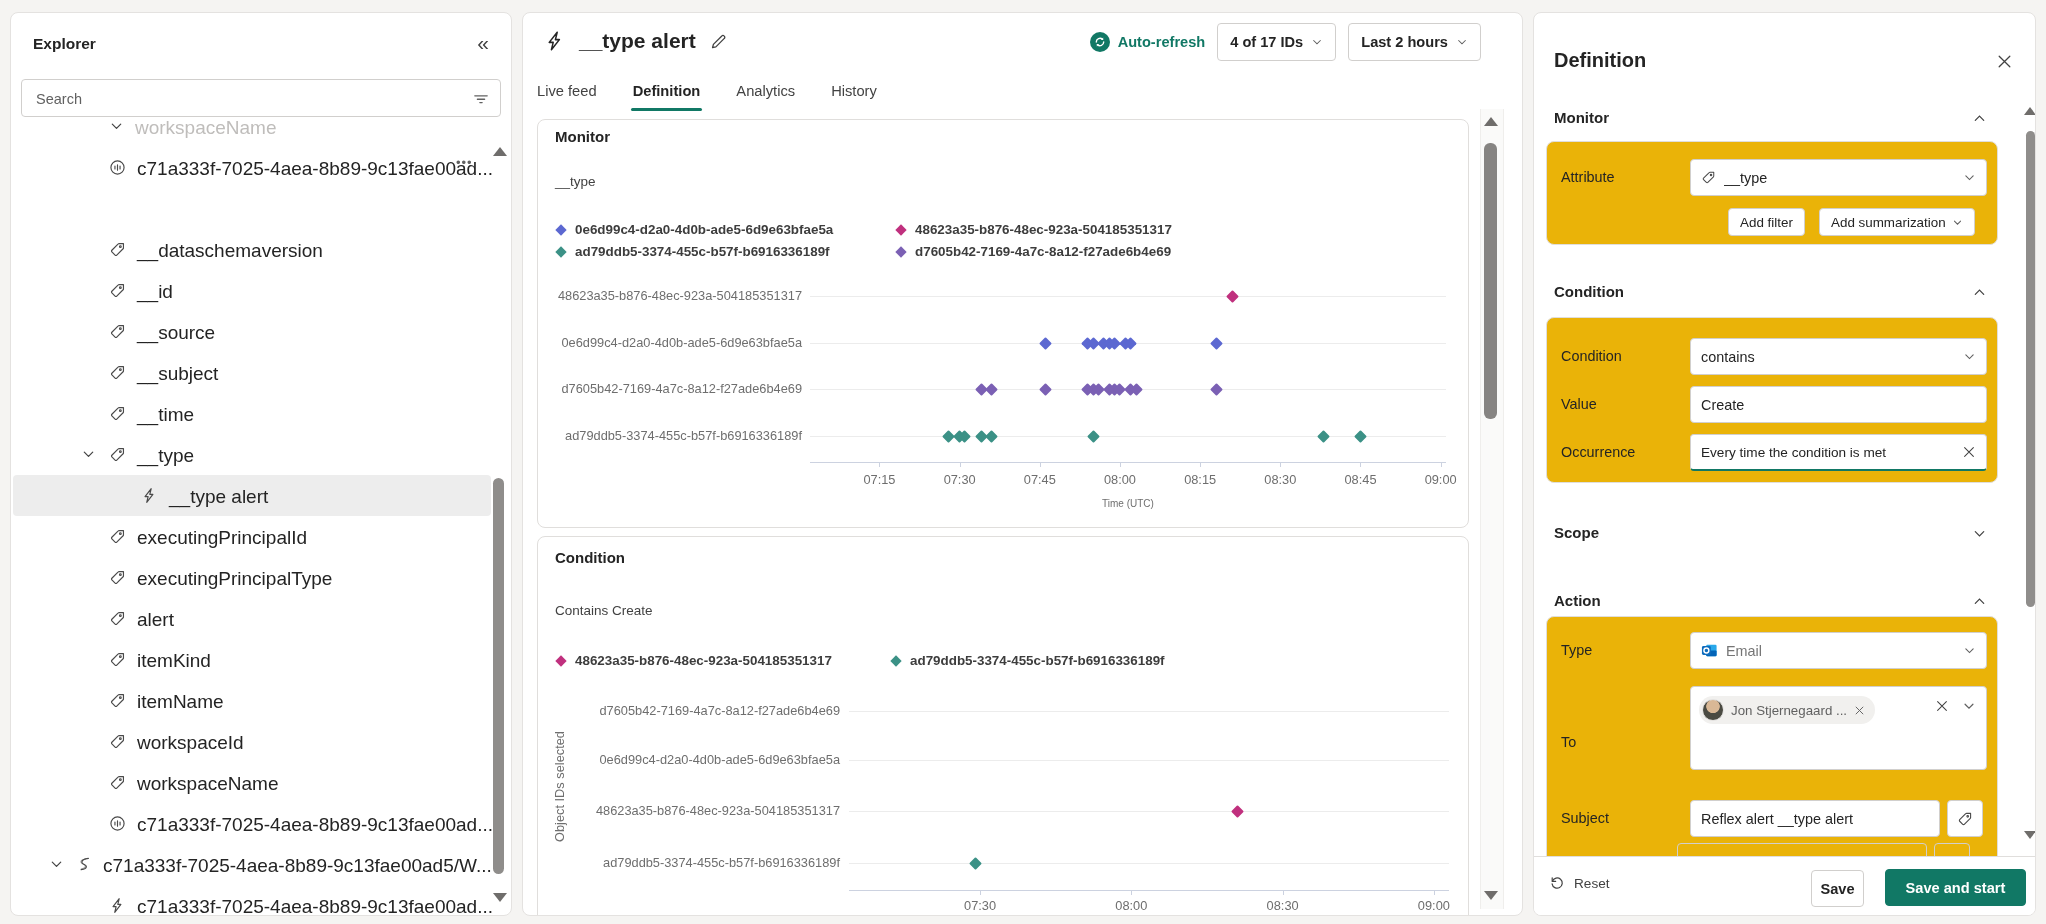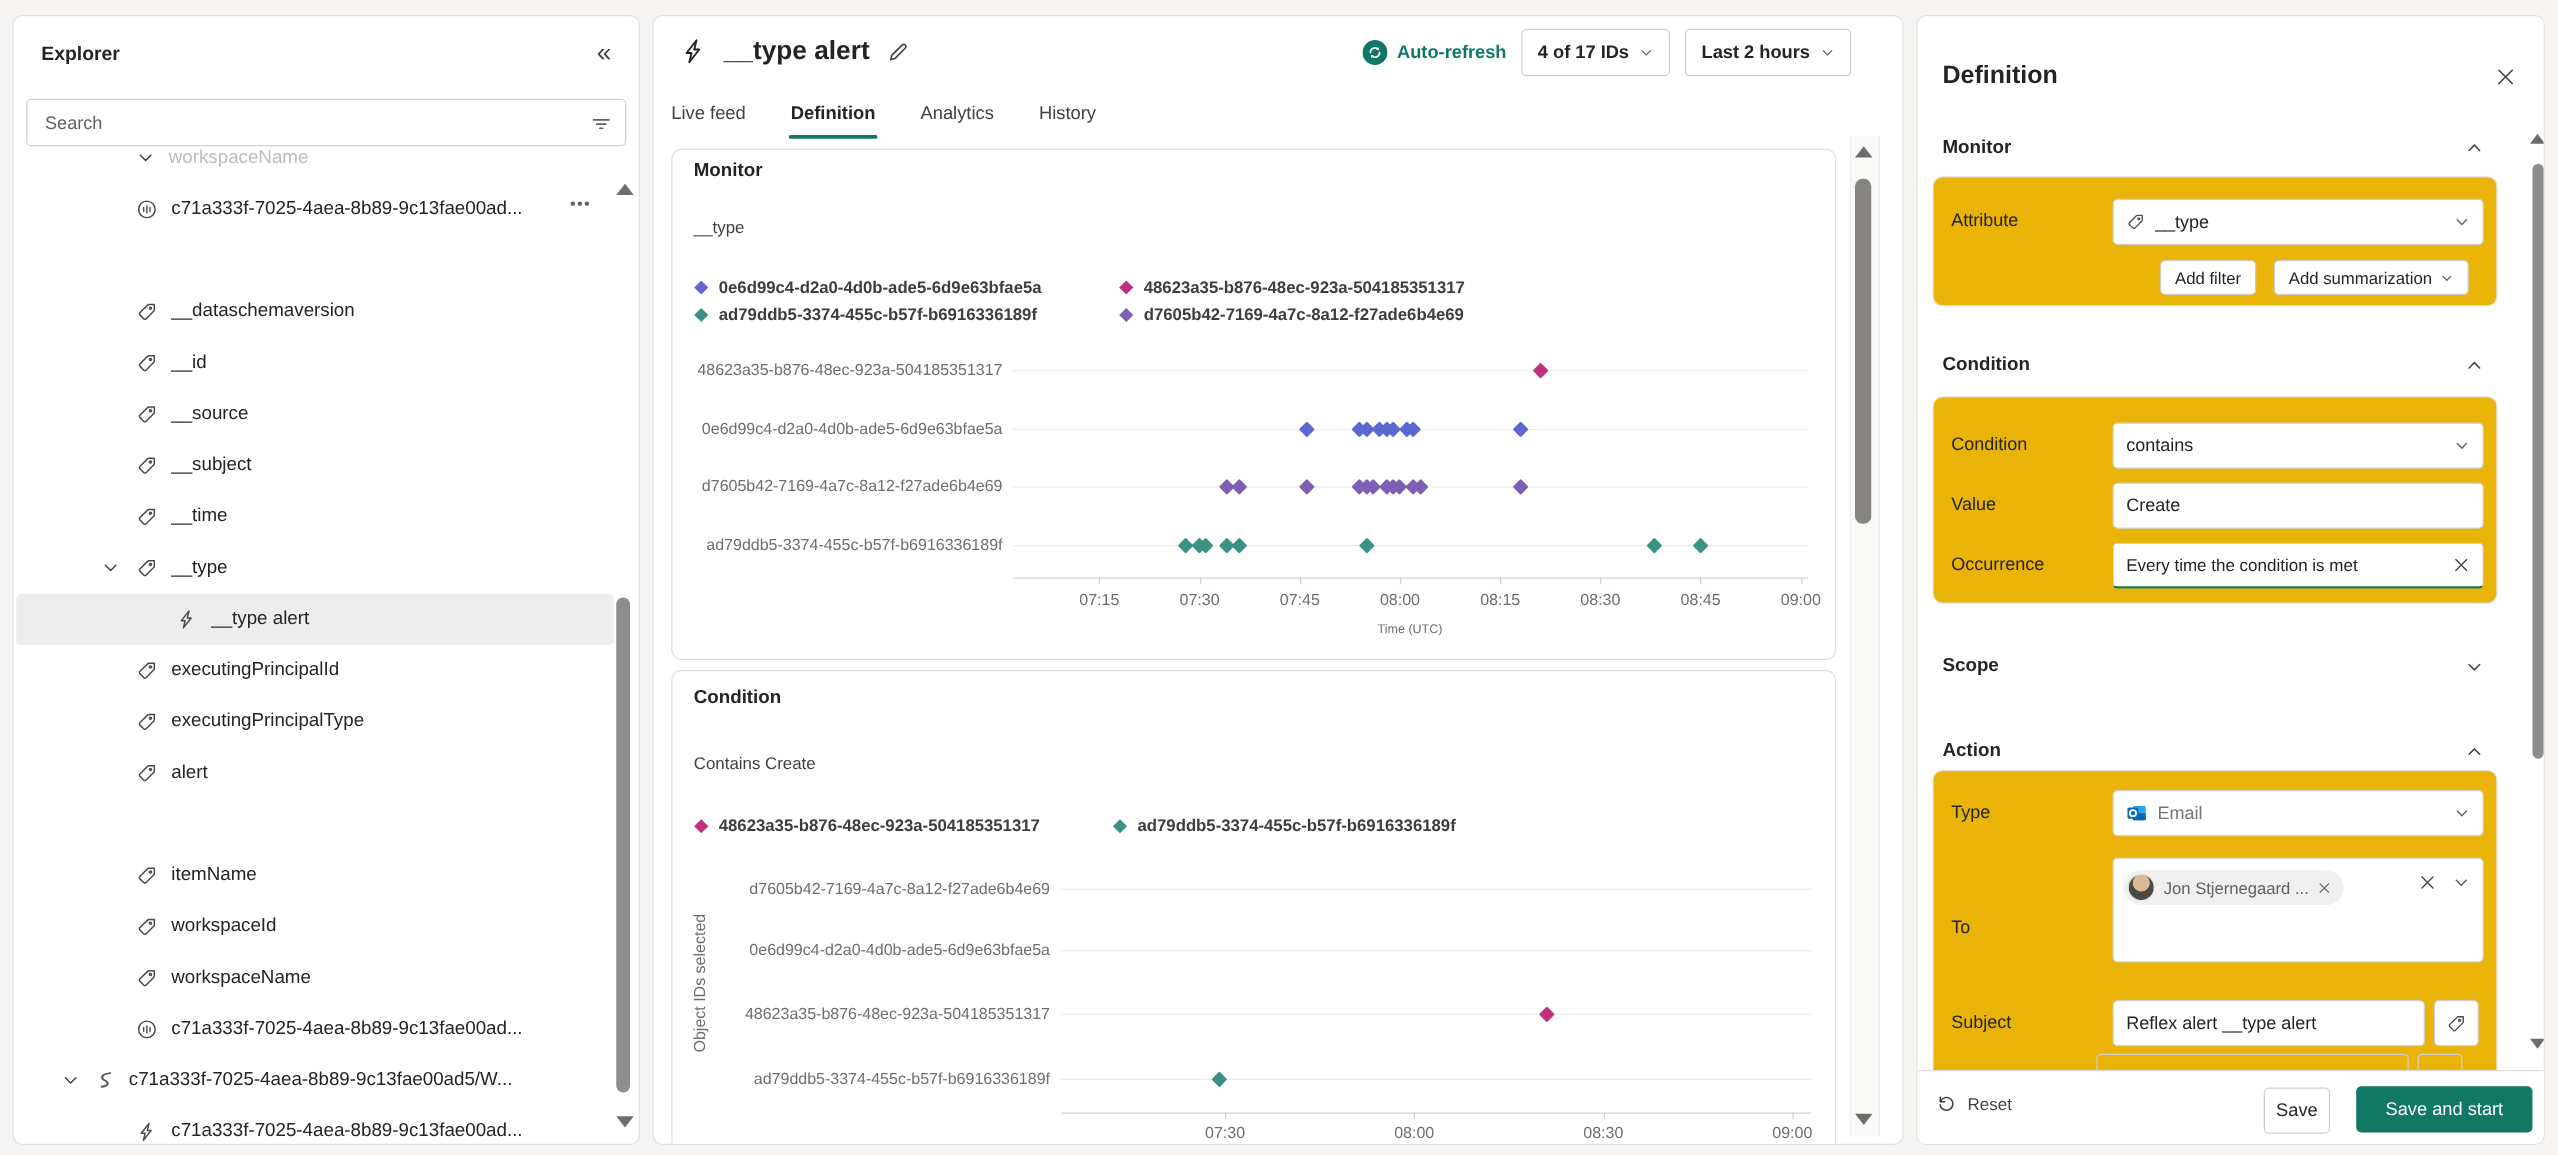--- a/index.html
+++ b/index.html
@@ -20,21 +20,21 @@
   .collapse-btn{position:absolute;right:22px;top:18px;font-size:21px;color:#424242;cursor:pointer;line-height:24px;}
   .search-box{position:absolute;left:10px;top:66px;width:480px;height:38px;border:1px solid #d1cfcd;border-radius:4px;box-sizing:border-box;background:#fff;}
   .search-box input{position:absolute;left:12px;top:1px;width:430px;height:34px;border:none;outline:none;font-size:14.5px;font-family:inherit;color:#242424;background:transparent;}
   .search-box input::placeholder{color:#616161;}
   .search-filter{position:absolute;right:10px;top:10px;width:18px;height:18px;}
   #tree-viewport{position:absolute;left:0;top:106px;right:0;bottom:0;overflow:hidden;}
   .trow{position:absolute;left:2px;width:478px;height:41px;cursor:pointer;}
   .trow.sel{background:#ededed;border-radius:4px;}
   .trow .tchev{position:absolute;top:13px;width:15px;height:15px;}
   .trow .ticon{position:absolute;top:12px;width:17px;height:17px;}
-  .trow .tlabel{position:absolute;top:11px;font-size:15px;white-space:nowrap;color:#242424;}
+  .trow .tlabel{position:absolute;top:11px;font-size:19px;white-space:nowrap;color:#242424;}
   .trow .tlabel.muted{color:#bfbdbb;}
   .trow .tmore{position:absolute;left:443px;top:8px;font-size:13px;letter-spacing:1px;color:#616161;}
   svg{display:block;width:100%;height:100%;}
 
   
   .sb-arrow{position:absolute;width:0;height:0;border-left:7px solid transparent;border-right:7px solid transparent;cursor:pointer;}
   .sb-arrow.up{border-bottom:9px solid #6f6d6b;}
   .sb-arrow.down{border-top:9px solid #6f6d6b;}
   .sb-thumb{position:absolute;background:#8f8d8b;border-radius:6px;cursor:pointer;}
 
@@ -89,21 +89,21 @@
   .xicon{width:14px;height:14px;flex:none;cursor:pointer;}
   .tobox{position:absolute;left:143px;width:297px;height:84px;border:1px solid #d1cfcd;border-radius:4px;box-sizing:border-box;background:#fff;}
   .chip{position:absolute;left:8px;top:9px;height:28px;background:#f1f0ee;border-radius:14px;display:flex;align-items:center;gap:7px;padding:0 10px 0 3px;}
   .chip .avatar{width:22px;height:22px;border-radius:50%;background:radial-gradient(circle at 50% 32%, #d9b896 0 38%, #4a4a42 42% 100%);border:1px solid #e3e1df;box-sizing:border-box;}
   .chip .cname{font-size:13.3px;color:#616161;white-space:nowrap;}
   .chip .xicon{width:11px;height:11px;}
   .tob-controls{position:absolute;right:10px;top:12px;display:flex;gap:13px;align-items:center;}
   .tagbtn{position:absolute;width:36px;height:37px;border:1px solid #d1cfcd;border-radius:4px;box-sizing:border-box;display:flex;align-items:center;justify-content:center;cursor:pointer;background:#fff;}
   .def-footer{position:absolute;left:0;right:0;top:843px;height:61px;background:#fff;border-top:1px solid #e0dedc;z-index:6;}
   .reset-link{position:absolute;left:15px;top:18px;display:flex;align-items:center;gap:9px;font-size:13.6px;color:#424242;cursor:pointer;}
-  .btn{position:absolute;height:37px;border-radius:4px;font-size:14.6px;font-weight:400;display:flex;align-items:center;justify-content:center;cursor:pointer;box-sizing:border-box;font-family:inherit;}
+  .btn{position:absolute;height:37px;border-radius:4px;font-size:14.6px;font-weight:700;display:flex;align-items:center;justify-content:center;cursor:pointer;box-sizing:border-box;font-family:inherit;}
   .btn.secondary{left:277px;top:13px;width:53px;background:#fff;border:1px solid #d1cfcd;color:#242424;}
   .btn.primary{left:351px;top:12px;width:141px;background:#117865;border:1px solid #117865;color:#fff;}
   .partial-input{position:absolute;left:143px;top:830px;width:250px;height:26px;border:1px solid #d1cfcd;border-radius:4px;box-sizing:border-box;}
   .partial-btn{position:absolute;left:400px;top:830px;width:36px;height:26px;border:1px solid #d1cfcd;border-radius:4px;box-sizing:border-box;}
 </style>
 </head>
 <body>
 
 <div class="panel" id="left-panel">
   <div class="explorer-title">Explorer</div>
@@ -221,20 +221,29 @@
         <span class="tlabel" style="left: 124px;">executingPrincipalType</span>
       </div>
       <div class="trow" style="top: 479px;">
         <span class="ticon" style="left: 96px;">
           <svg viewBox="0 0 16 16" fill="none" stroke="#4a4a4a" stroke-width="1.1">
             <path d="M13.6 2.4h-4.1c-.3 0-.6.12-.8.33L2.7 8.7a1.1 1.1 0 0 0 0 1.56l3.04 3.04a1.1 1.1 0 0 0 1.56 0l5.97-6c.2-.2.33-.5.33-.8V2.4z" stroke-linejoin="round"></path>
             <circle cx="10.7" cy="5.3" r="0.8"></circle>
           </svg>
         </span>
         <span class="tlabel" style="left: 124px;">alert</span>
+      </div>
+      <div class="trow" style="top: 520px;">
+        <span class="ticon" style="left: 96px;">
+          <svg viewBox="0 0 16 16" fill="none" stroke="#4a4a4a" stroke-width="1.1">
+            <path d="M13.6 2.4h-4.1c-.3 0-.6.12-.8.33L2.7 8.7a1.1 1.1 0 0 0 0 1.56l3.04 3.04a1.1 1.1 0 0 0 1.56 0l5.97-6c.2-.2.33-.5.33-.8V2.4z" stroke-linejoin="round"></path>
+            <circle cx="10.7" cy="5.3" r="0.8"></circle>
+          </svg>
+        </span>
+        <span class="tlabel" style="left: 124px;">itemKind</span>
       </div>
       <div class="trow" style="top: 561px;">
         <span class="ticon" style="left: 96px;">
           <svg viewBox="0 0 16 16" fill="none" stroke="#4a4a4a" stroke-width="1.1">
             <path d="M13.6 2.4h-4.1c-.3 0-.6.12-.8.33L2.7 8.7a1.1 1.1 0 0 0 0 1.56l3.04 3.04a1.1 1.1 0 0 0 1.56 0l5.97-6c.2-.2.33-.5.33-.8V2.4z" stroke-linejoin="round"></path>
             <circle cx="10.7" cy="5.3" r="0.8"></circle>
           </svg>
         </span>
         <span class="tlabel" style="left: 124px;">itemName</span>
       </div>

